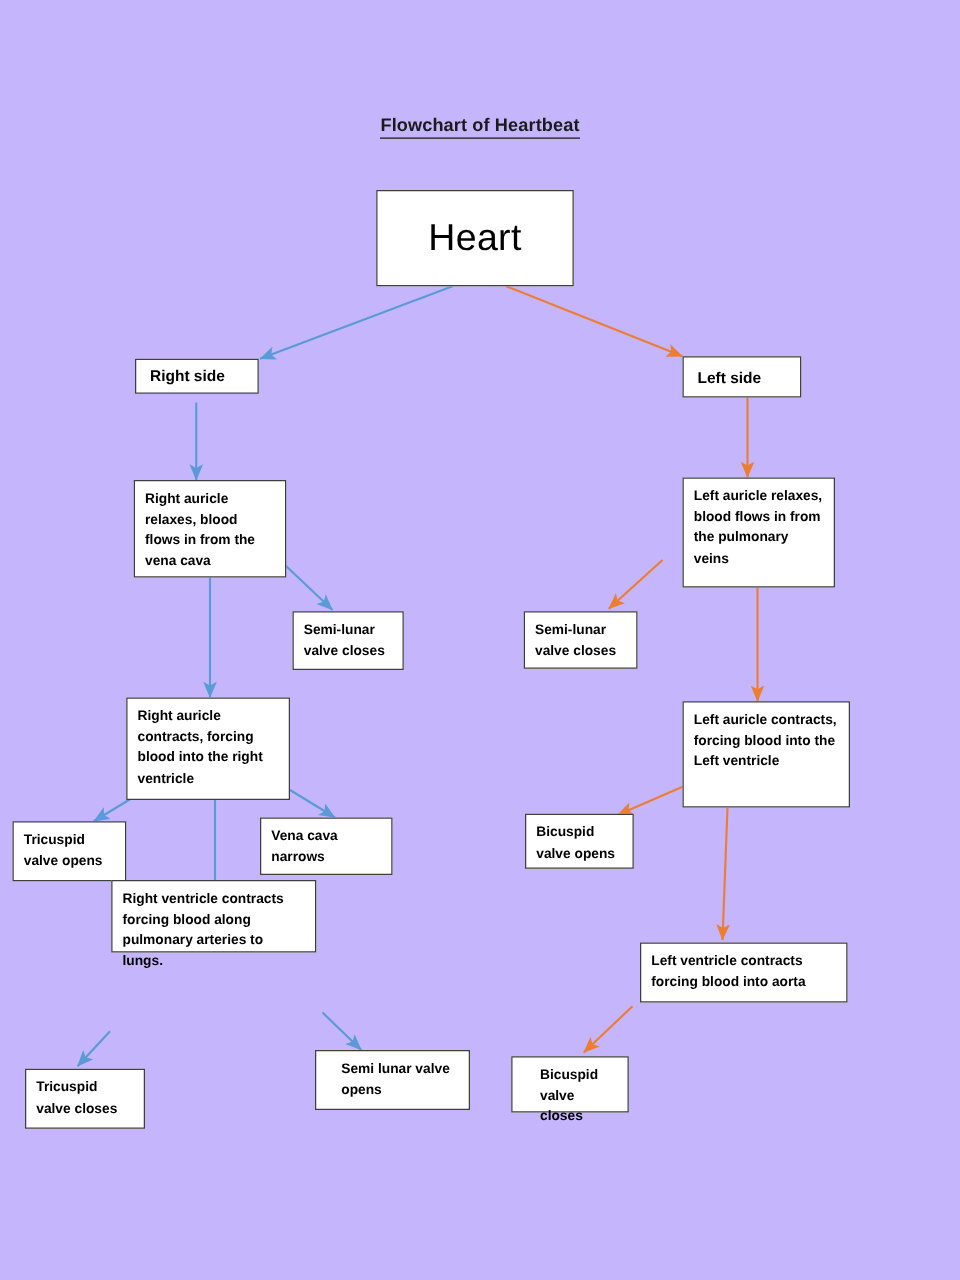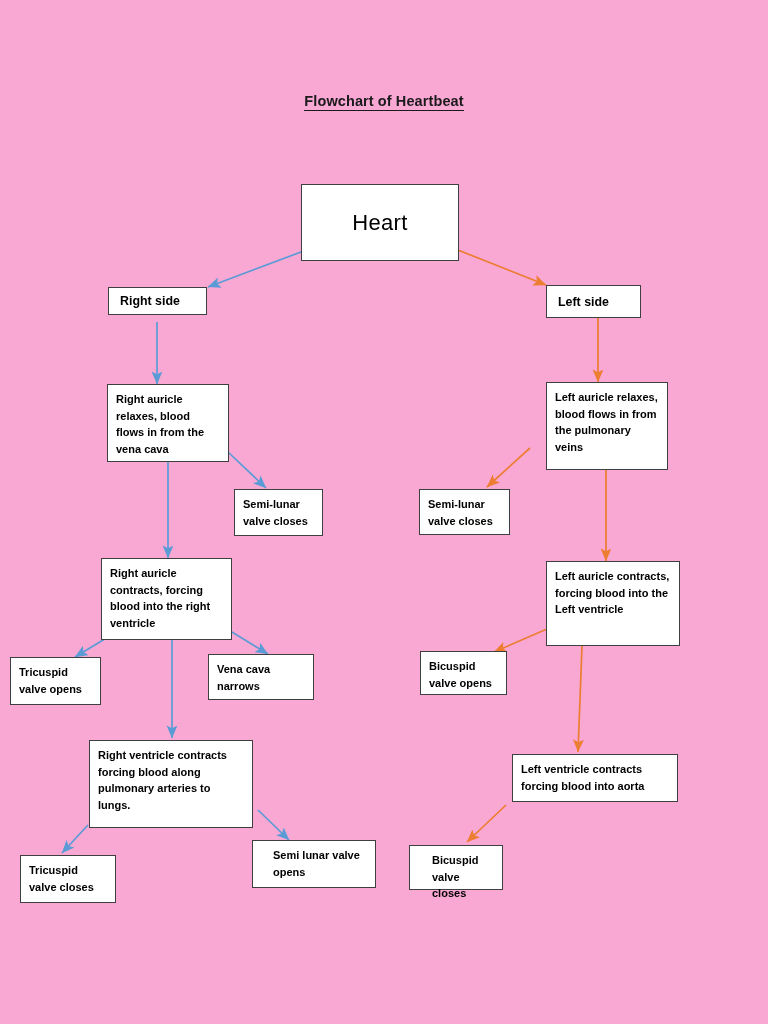--- a/index.html
+++ b/index.html
@@ -7,21 +7,21 @@
     padding: 0;
     background: #ffffff;
   }
   body {
     font-family: "Liberation Sans", sans-serif;
   }
   #page {
     position: relative;
     width: 768px;
     height: 1024px;
-    background: #f9a8d4;
+    background: #c4b5fd;
     overflow: hidden;
   }
   #arrow-layer {
     position: absolute;
     left: 0;
     top: 0;
     width: 768px;
     height: 1024px;
     pointer-events: none;
   }
@@ -46,30 +46,29 @@
     border: 1.1px solid #3f3f3f;
     background: #ffffff;
     color: #000000;
     font-size: 11px;
     font-weight: bold;
     line-height: 1.52;
     padding: 6px 7px 5px 8px;
     z-index: 3;
   }
   .node.heart {
-    font-size: 22px;
+    font-size: 30px;
     font-weight: normal;
     text-align: center;
     line-height: 1;
     padding: 12px;
     display: flex;
     align-items: center;
     justify-content: center;
     letter-spacing: 0.3px;
-    margin-top: 32px;
   }
   .node.sidelabel {
     display: flex;
     align-items: center;
     padding-left: 11px;
     font-size: 12.4px;
   }
 </style>
 </head>
 <body>
@@ -164,21 +163,21 @@
   </div>
 
   <div class="node" style="left:208px; top:654px; width:106px; height:46px;">
     <span>Vena cava narrows</span>
   </div>
 
   <div class="node" style="left:396px; top:651px; width:87px; height:44px;margin-left:24px;">
     <span>Bicuspid valve opens</span>
   </div>
 
-  <div class="node" style="left:89px; top:740px; width:164px; height:88px;">
+  <div class="node" style="left:89px; top:704px; width:164px; height:58px;">
     <span>Right ventricle contracts forcing blood along pulmonary arteries to lungs.</span>
   </div>
 
   <div class="node" style="left:512px; top:754px; width:166px; height:48px;">
     <span>Left ventricle contracts forcing blood into aorta</span>
   </div>
 
   <div class="node" style="left:20px; top:855px; width:96px; height:48px;">
     <span>Tricuspid valve closes</span>
   </div>

